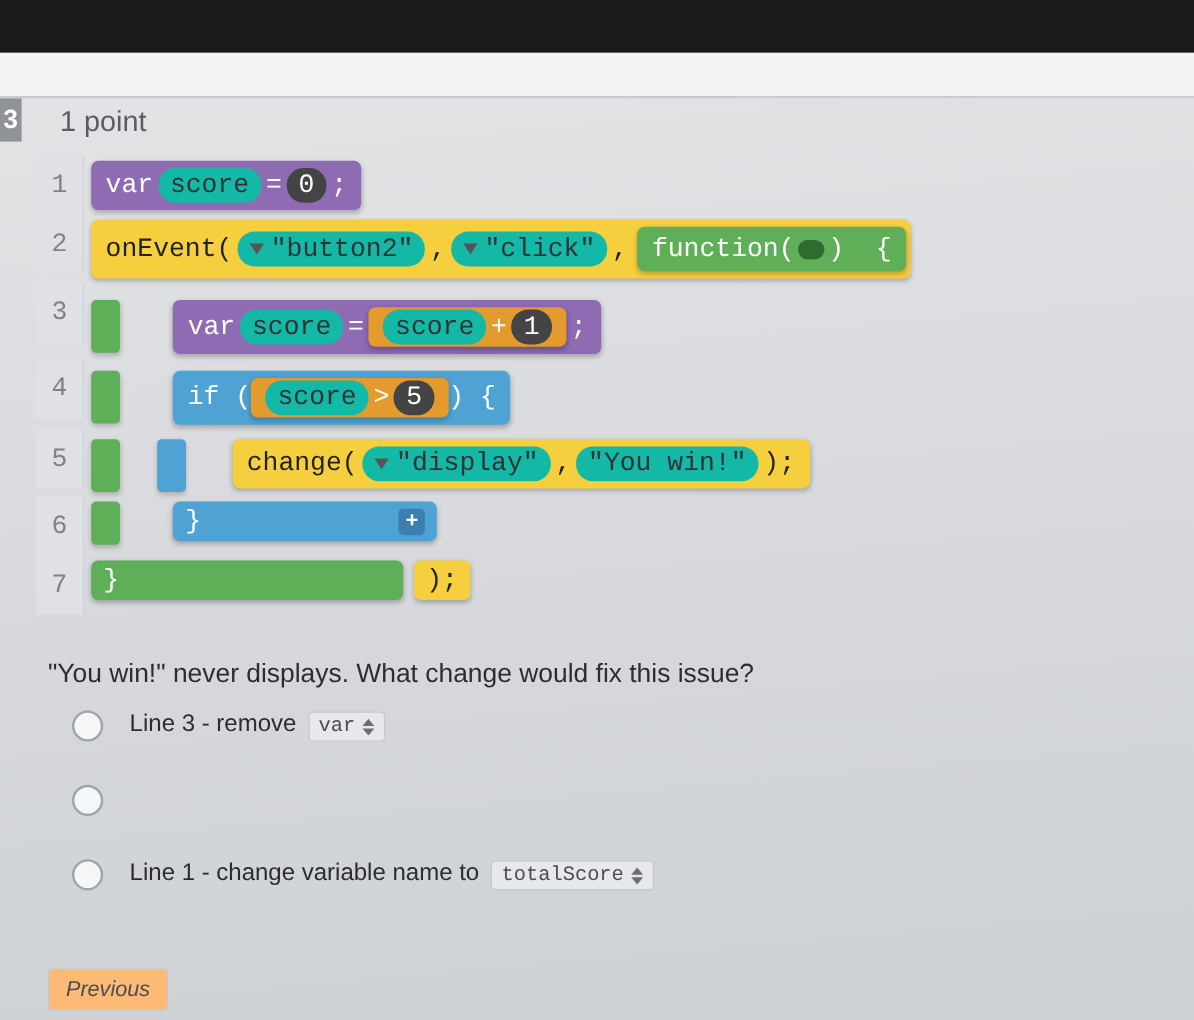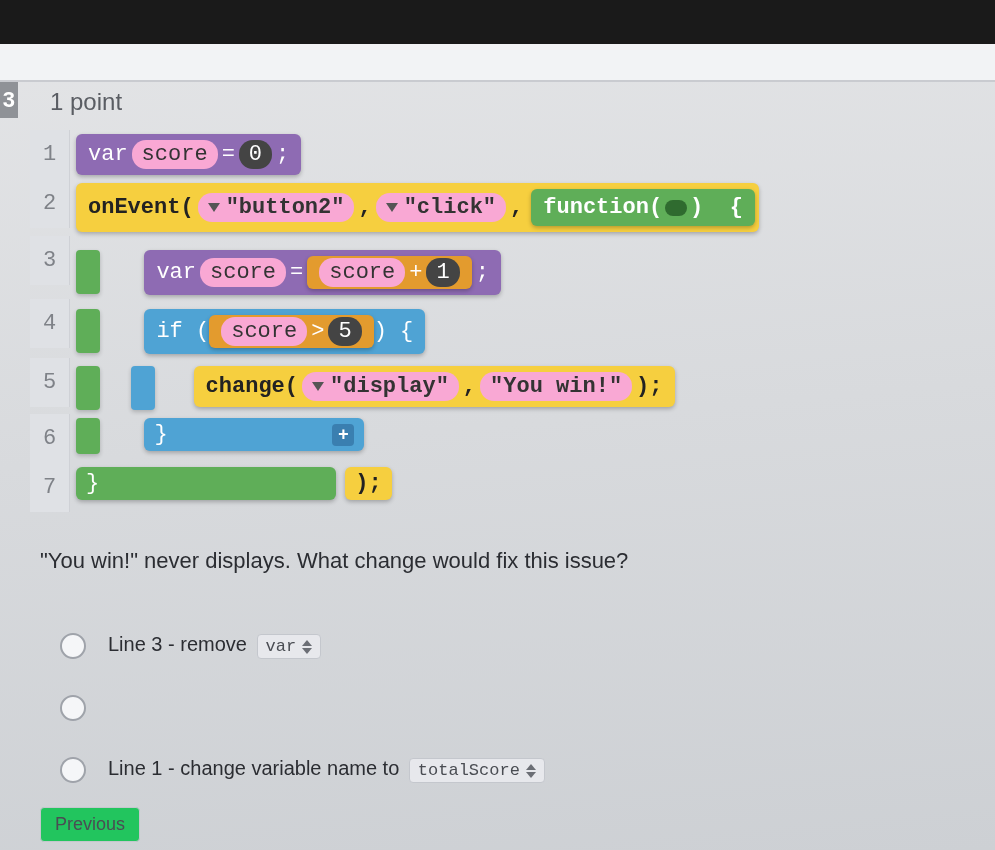--- a/index.html
+++ b/index.html
@@ -73,28 +73,28 @@
   .blk {
     display: inline-flex;
     align-items: center;
     border-radius: 6px;
     padding: 6px 12px;
     color: #222;
     box-shadow: 0 2px 4px rgba(0,0,0,.25);
     white-space: nowrap;
   }
   .purple { background: #8e6bb3; color: #fff; }
-  .yellow { background: #f6cf3f; font-weight: bold; }
+  .yellow { background: #f6cf3f; }
   .green  { background: #5fae58; color: #fff; }
   .blue   { background: #4fa3d4; color: #fff; }
   .orange { background: #e39b2e; color: #fff; }
   .pill {
     display: inline-flex;
     align-items: center;
-    background: #f9a8d4;
+    background: #14b8a6;
     color: #333;
     border-radius: 14px;
     padding: 2px 10px;
     margin: 0 4px;
     font-family: "Courier New", monospace;
   }
   .pill.dark { background: #444; color: #fff; }
   .tri {
     display: inline-block;
     width: 0; height: 0;
@@ -137,21 +137,20 @@
     left: 40px; top: 548px;
     font-size: 22px;
     color: #2b2d32;
   }
   .options {
     position: absolute;
     left: 60px; top: 592px;
     display: flex;
     flex-direction: column;
     gap: 36px;
-    margin-top: 41px;
   }
   .opt {
     display: flex;
     align-items: center;
     gap: 22px;
     font-size: 20px;
     color: #2b2d32;
   }
   .radio {
     width: 26px; height: 26px;
@@ -182,26 +181,27 @@
   .stepper span {
     width: 0; height: 0;
     border-left: 5px solid transparent;
     border-right: 5px solid transparent;
   }
   .stepper .up { border-bottom: 6px solid #6b6e75; margin-bottom: 2px;}
   .stepper .dn { border-top: 6px solid #6b6e75; }
   .prev-btn {
     position: absolute;
     left: 40px; bottom: 8px;
-    background: #22c55e;
+    background: #fdba74;
     border: 1px solid #c4c7cd;
     border-radius: 4px;
     padding: 6px 14px;
     font-size: 18px;
     color: #4a4d53;
+    font-style: italic;
   }
 </style>
 </head>
 <body>
 
 <div class="topbar"></div>
 <div class="header-strip"></div>
 
 <div class="qnum-badge">3</div>
 <div class="points">1 point</div>

